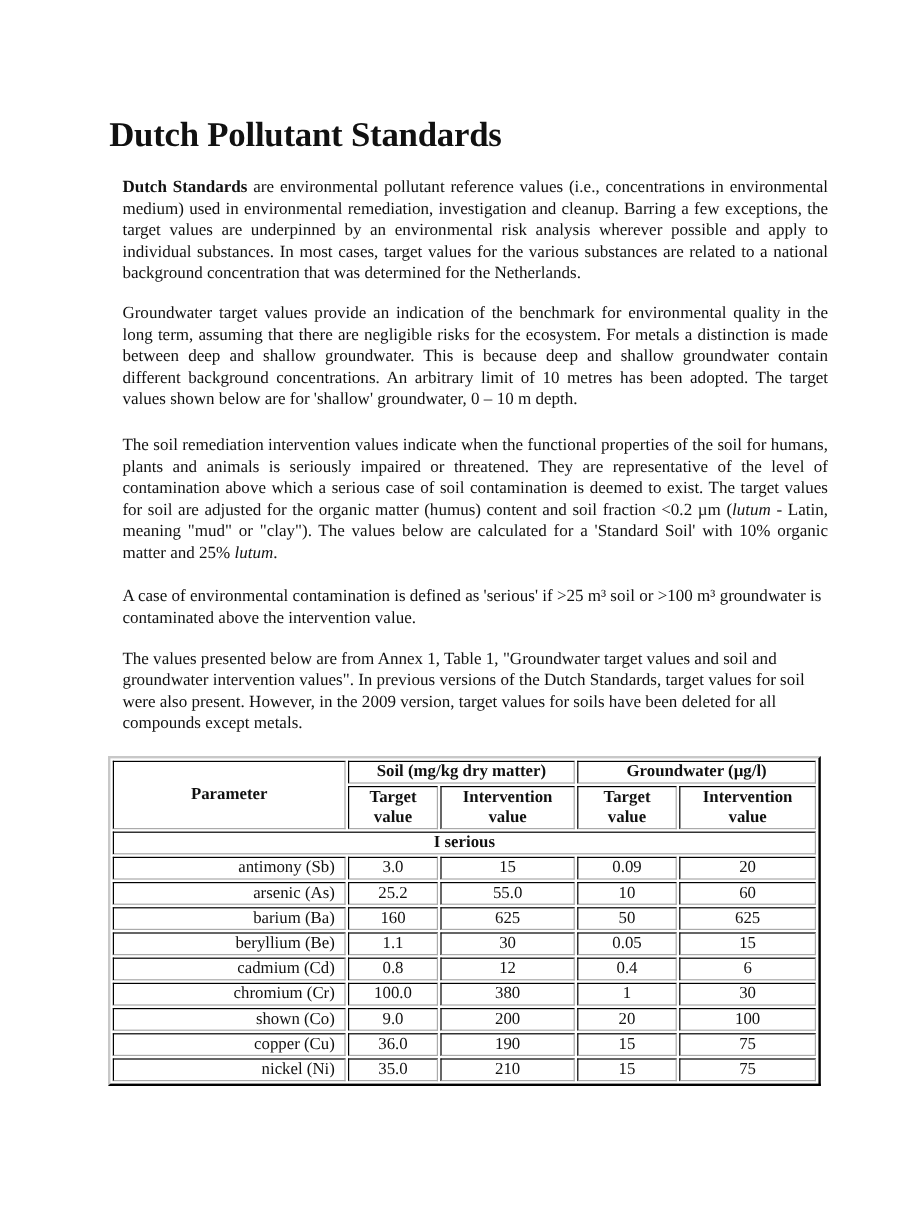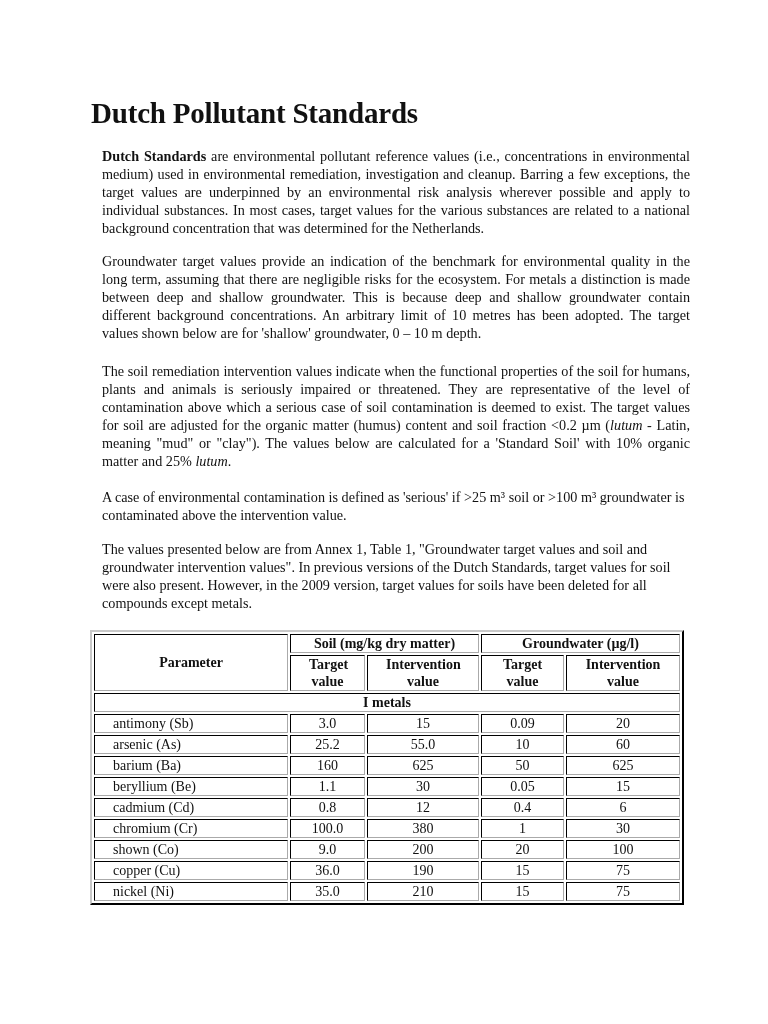--- a/index.html
+++ b/index.html
@@ -64,38 +64,38 @@
     border-bottom-color: #555;
     font-size: 14px;
     table-layout: fixed;
   }
   table.standards td, table.standards th {
     border: 1px inset #444;
     border-top-color: #333;
     border-left-color: #333;
     border-right-color: #aaa;
     border-bottom-color: #aaa;
-    padding: 0 18px;
+    padding: 0 8px;
     line-height: 17px;
     height: 17px;
   }
   table.standards th {
     font-weight: bold;
     text-align: center;
     font-size: 14px;
   }
   th.param { height: 54px; }
   th.group { height: 18px; }
   th.sub { line-height: 17px; height: 34px; }
   td.section {
     text-align: center;
     font-weight: bold;
     height: 18px;
   }
-  td.name { text-align: left; padding-left: 1px; }
+  td.name { text-align: right; padding-left: 1px; }
   td.num { text-align: center; }
   col.c1 { width: 194px; }
   col.c2 { width: 75px; }
   col.c3 { width: 112px; }
   col.c4 { width: 83px; }
   col.c5 { width: 114px; }
 </style>
 </head>
 <body>
 
@@ -129,21 +129,21 @@
       </tr>
       <tr>
         <th class="sub">Target value</th>
         <th class="sub">Intervention value</th>
         <th class="sub">Target value</th>
         <th class="sub">Intervention value</th>
       </tr>
     </thead>
     <tbody>
       <tr>
-        <td class="section" colspan="5">I metals</td>
+        <td class="section" colspan="5">I serious</td>
       </tr>
       <tr>
         <td class="name">antimony (Sb)</td>
         <td class="num">3.0</td>
         <td class="num">15</td>
         <td class="num">0.09</td>
         <td class="num">20</td>
       </tr>
       <tr>
         <td class="name">arsenic (As)</td>

